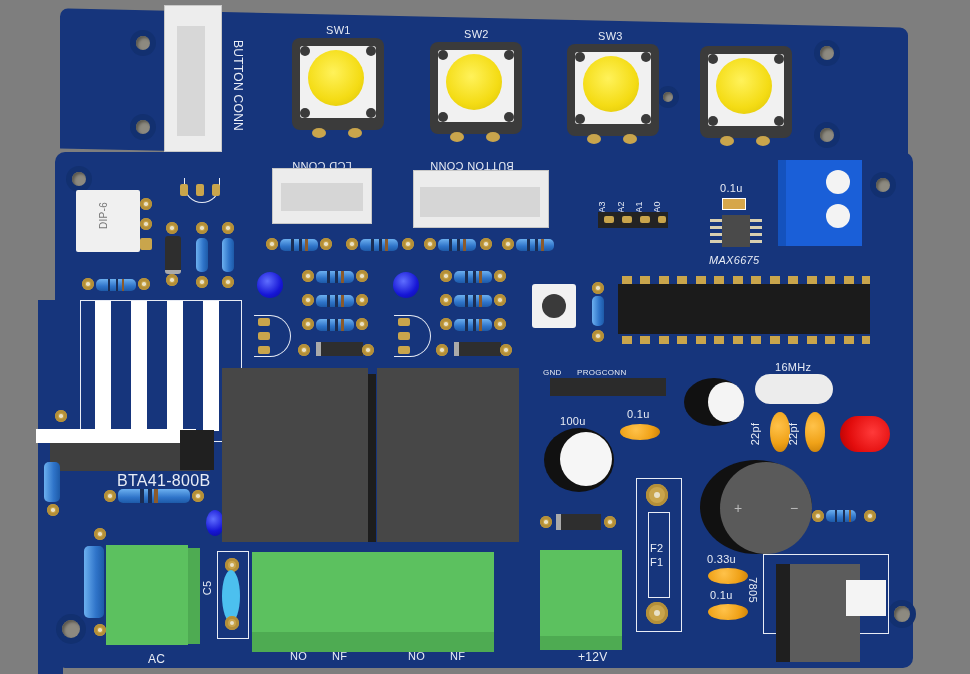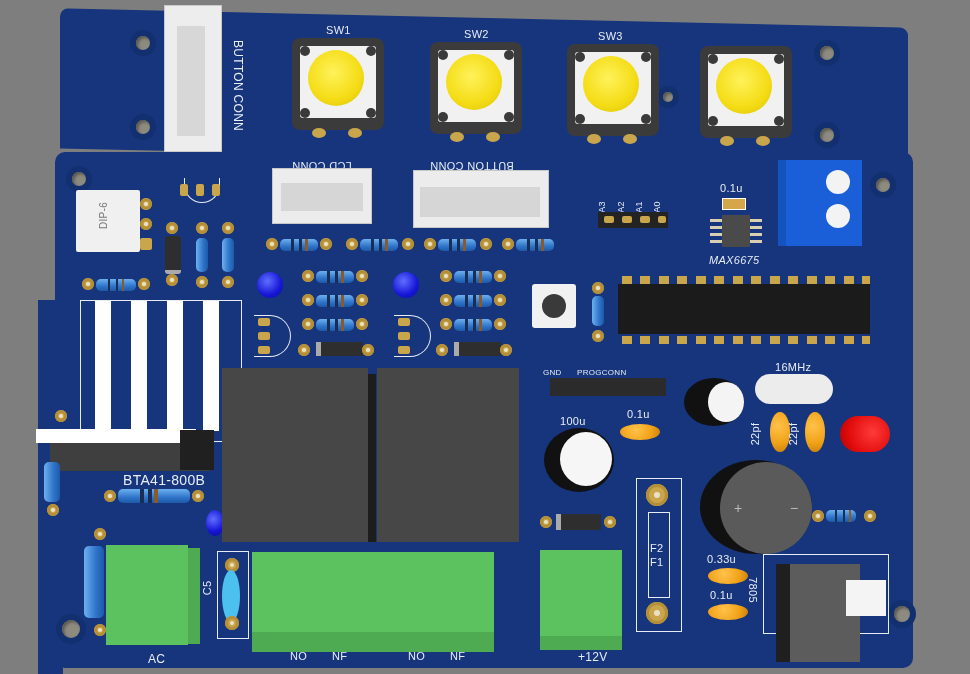--- a/index.html
+++ b/index.html
@@ -171,21 +171,21 @@
   <div class="abs" style="left:122px;top:0;width:16px;height:130px;background:#fff;"></div>
 </div>
 <div class="abs" style="left:36px;top:429px;width:160px;height:14px;background:#fff;"></div>
 <div class="abs" style="left:50px;top:443px;width:160px;height:28px;background:#3f3f3f;"></div>
 <div class="abs" style="left:180px;top:430px;width:34px;height:40px;background:#202020;"></div>
 <div class="pad" style="left:55px;top:410px;width:12px;height:12px;"></div>
 
 <div class="vres" style="left:44px;top:462px;height:40px;width:16px;"></div>
 <div class="pad" style="left:47px;top:504px;width:12px;height:12px;"></div>
 
-<div class="silk" style="left:123px;top:472px;font-size:14px;">BTA41-800B</div>
+<div class="silk" style="left:117px;top:472px;font-size:16px;">BTA41-800B</div>
 <div class="pad" style="left:104px;top:490px;width:12px;height:12px;"></div>
 <div class="res" style="left:118px;top:489px;width:72px;height:14px;"></div>
 <div class="pad" style="left:192px;top:490px;width:12px;height:12px;"></div>
 <div class="ledblue" style="left:206px;top:510px;width:18px;height:26px;"></div>
 
 <div class="pad" style="left:94px;top:528px;width:12px;height:12px;"></div>
 <div class="vres" style="left:84px;top:546px;height:72px;width:20px;"></div>
 <div class="pad" style="left:94px;top:624px;width:12px;height:12px;"></div>
 
 <div class="green" style="left:106px;top:545px;width:82px;height:100px;"></div>

